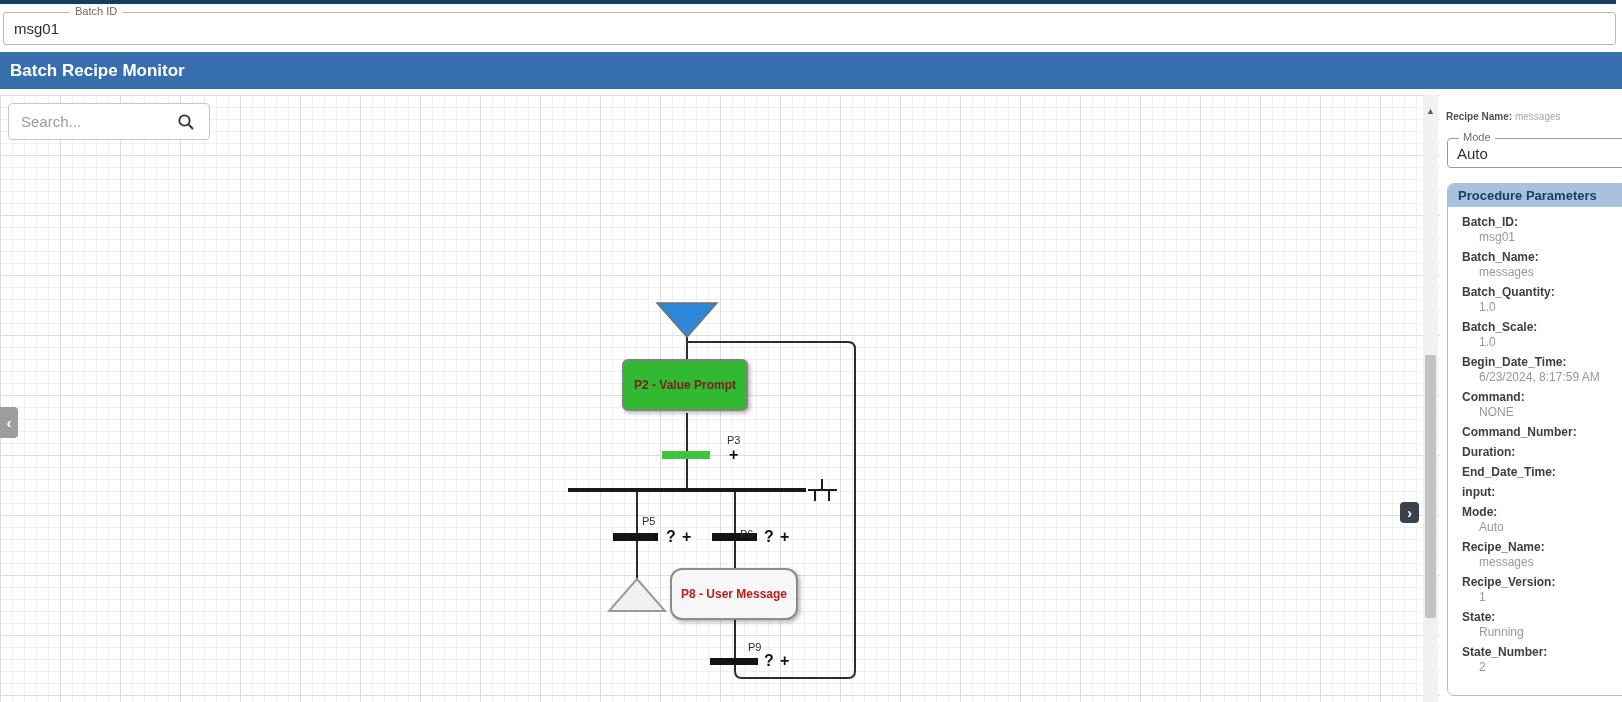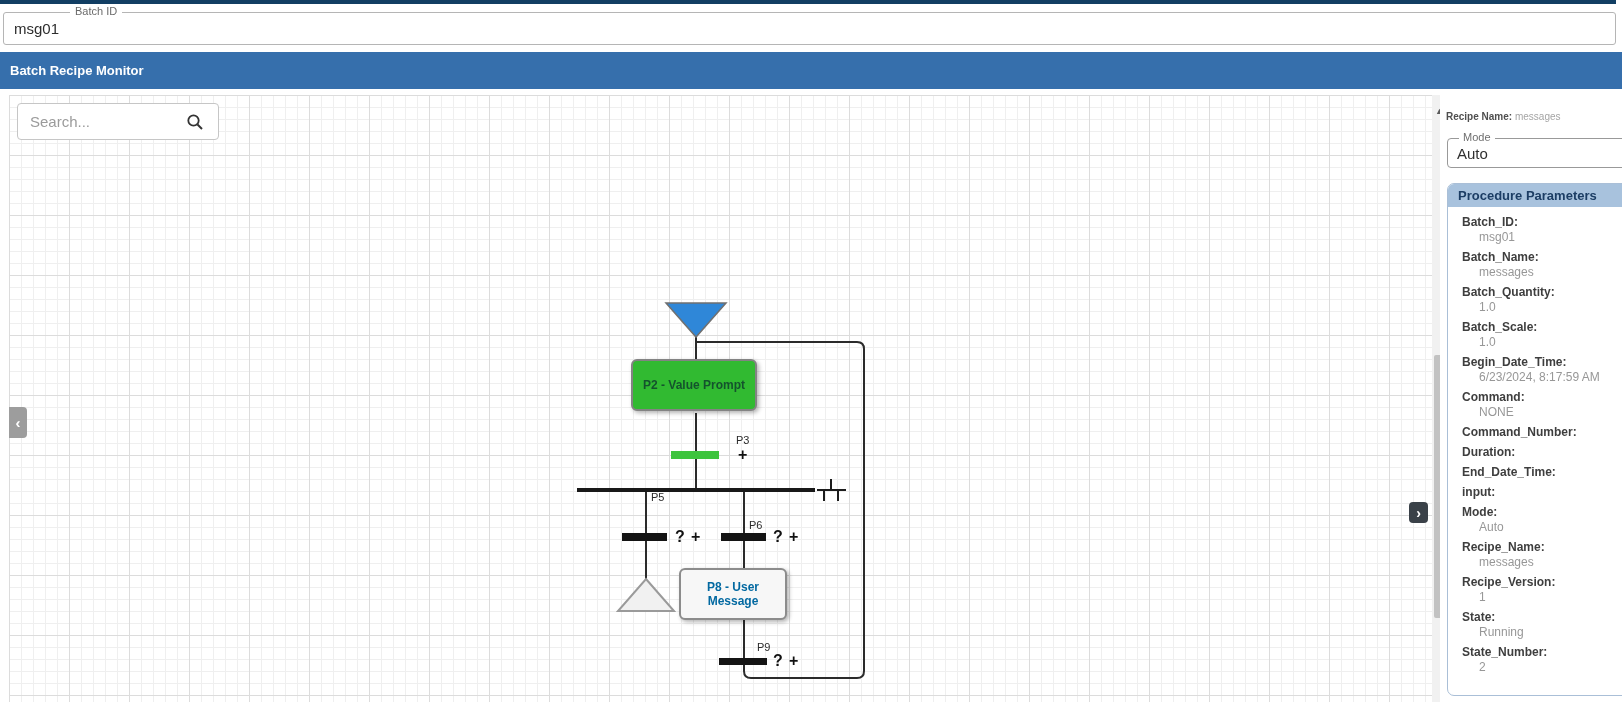--- a/index.html
+++ b/index.html
@@ -11,50 +11,50 @@
   .batch-field { position:absolute; left:3px; top:12px; right:6px; height:33px;
                  border:1px solid #b5b5b5; border-radius:3px; background:#fff; }
   .batch-field .notch-label { position:absolute; top:-8px; left:26px; font-size:11px;
                  color:#6a6a6a; background:#fff; padding:0 5px;margin-left:40px; }
   .batch-field input { width:100%; height:100%; border:none; outline:none;
                  padding-left:10px; font-size:15px; color:#2d2d2d;
                  font-family:"Liberation Sans", sans-serif; background:transparent; }
 
   
   .title-bar { position:absolute; left:0; top:52px; width:100%; height:37px; }
-  .title-bar .t { color:#fff; font-size:13px; font-weight:bold; line-height:37px; padding-left:10px; }
+  .title-bar .t { color:#fff; font-size:17px; font-weight:bold; line-height:37px; padding-left:10px; }
 
   
   .main { position:absolute; left:0; top:95px; width:100%; bottom:0; }
 
   
   .canvas { position:absolute; left:0; top:0; width:1440px; height:607px; background-color:#fff;
     background-image:
       linear-gradient(#dcdcdc 1px, transparent 1px),
       linear-gradient(90deg, #dcdcdc 1px, transparent 1px),
       linear-gradient(#efefef 1px, transparent 1px),
       linear-gradient(90deg, #efefef 1px, transparent 1px);
-    background-size:60px 60px, 60px 60px, 12px 12px, 12px 12px;margin-left:9px; }
+    background-size:60px 60px, 60px 60px, 12px 12px, 12px 12px; }
 
   .search-box { position:absolute; left:8px; top:8px; width:202px; height:37px;
                 background:#fff; border:1px solid #c6c6c6; border-radius:4px; }
   .search-box input { width:170px; height:100%; border:none; outline:none; padding-left:12px;
                 font-size:15px; color:#555; background:transparent;
                 font-family:"Liberation Sans", sans-serif; }
   .search-box input::placeholder { color:#9b9b9b; }
   .search-box .mag { position:absolute; right:14px; top:9px; }
 
   .svg-layer { position:absolute; left:0; top:0; }
 
   .step-box { position:absolute; display:flex; align-items:center; justify-content:center;
               font-size:12px; font-weight:bold; border-radius:6px;
               box-shadow:2px 2px 4px rgba(0,0,0,0.3); text-align:center; }
-  .step-p2 { left:622px; top:264px; width:126px; height:52px; border:2px solid #838383; color:#14532d; }
-  .step-p8 { left:670px; top:473px; width:108px; height:52px; border:2px solid #8c8c8c;
-             border-radius:6px; color:#0369a1; }
+  .step-p2 { left:622px; top:264px; width:126px; height:52px; border:2px solid #838383; color:#7f1d1d; }
+  .step-p8 { left:670px; top:473px; width:128px; height:52px; border:2px solid #8c8c8c;
+             border-radius:12px; color:#b91c1c; }
 
   .t-label { position:absolute; font-size:11px; color:#2b2b2b; }
   .t-icon  { position:absolute; font-size:16px; font-weight:bold; color:#111; line-height:16px; }
 
   .collapse-tab { position:absolute; left:0; top:312px; width:18px; height:31px; background:#9d9d9d;
                   border-radius:0 4px 4px 0; color:#fff; display:flex; align-items:center;
                   justify-content:center; font-size:15px; font-weight:bold; cursor:pointer; }
   .expand-btn { position:absolute; left:1400px; top:407px; width:19px; height:21px; background:#3a4148;
                 border-radius:4px; color:#fff; display:flex; align-items:center; justify-content:center;
                 font-size:14px; font-weight:bold; cursor:pointer; }
@@ -136,25 +136,25 @@
     <div class="step-box step-p2" style="background:#31ba31">
       <span>P2 - Value Prompt</span>
     </div>
     <div class="step-box step-p8" style="background:#f7f7f7">
       <span>P8 - User Message</span>
     </div>
 
     <span class="t-label" style="left:727px; top:339px">P3</span>
     <span class="t-icon" style="left:729px; top:352px">+</span>
 
-    <span class="t-label" style="left:642px; top:396px">P5</span>
+    <span class="t-label" style="left:642px; top:420px">P5</span>
     <span class="t-icon" style="left:666px; top:434px">?</span>
     <span class="t-icon" style="left:682px; top:434px">+</span>
 
-    <span class="t-label" style="left:740px; top:424px">P6</span>
+    <span class="t-label" style="left:740px; top:433px">P6</span>
     <span class="t-icon" style="left:764px; top:434px">?</span>
     <span class="t-icon" style="left:780px; top:434px">+</span>
 
     <span class="t-label" style="left:748px; top:546px">P9</span>
     <span class="t-icon" style="left:764px; top:558px">?</span>
     <span class="t-icon" style="left:780px; top:558px">+</span>
 
     <div class="collapse-tab">
       <span>‹</span>
     </div>

